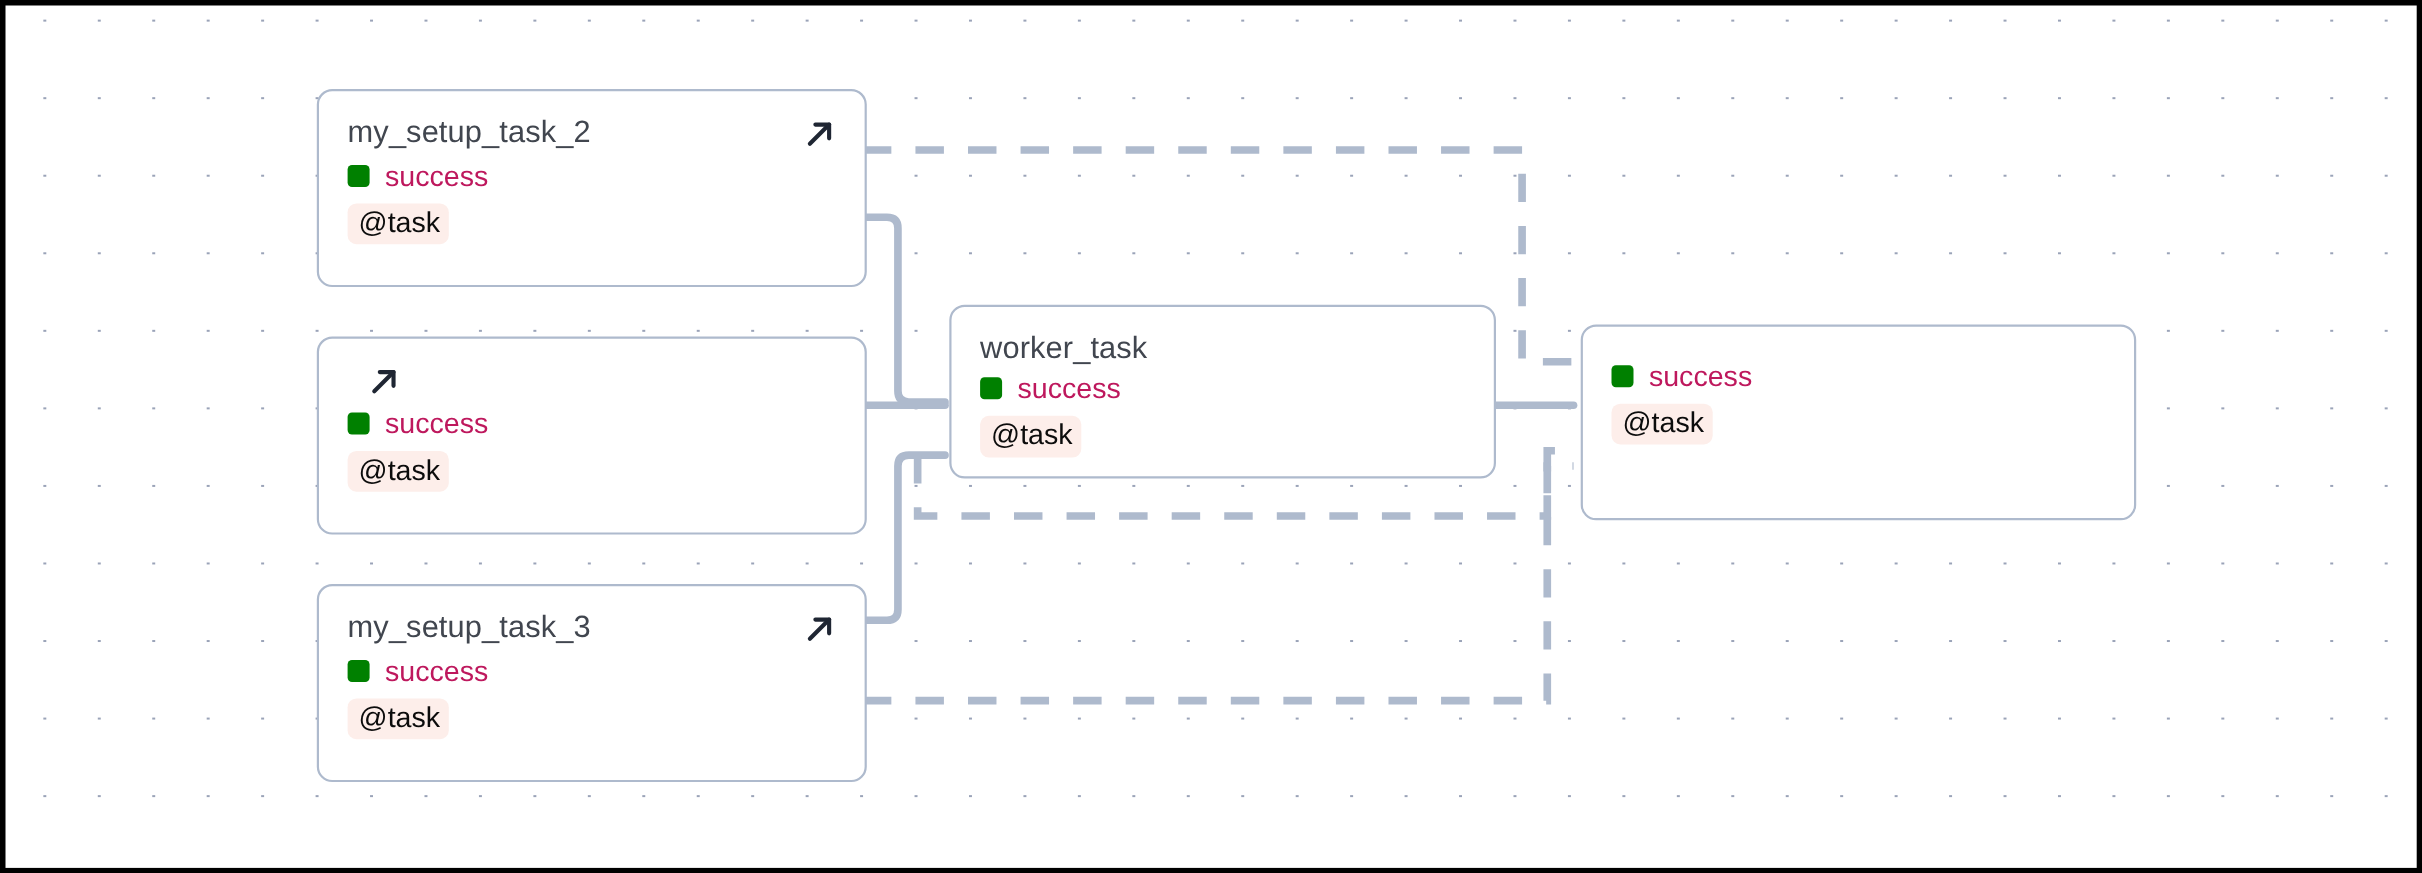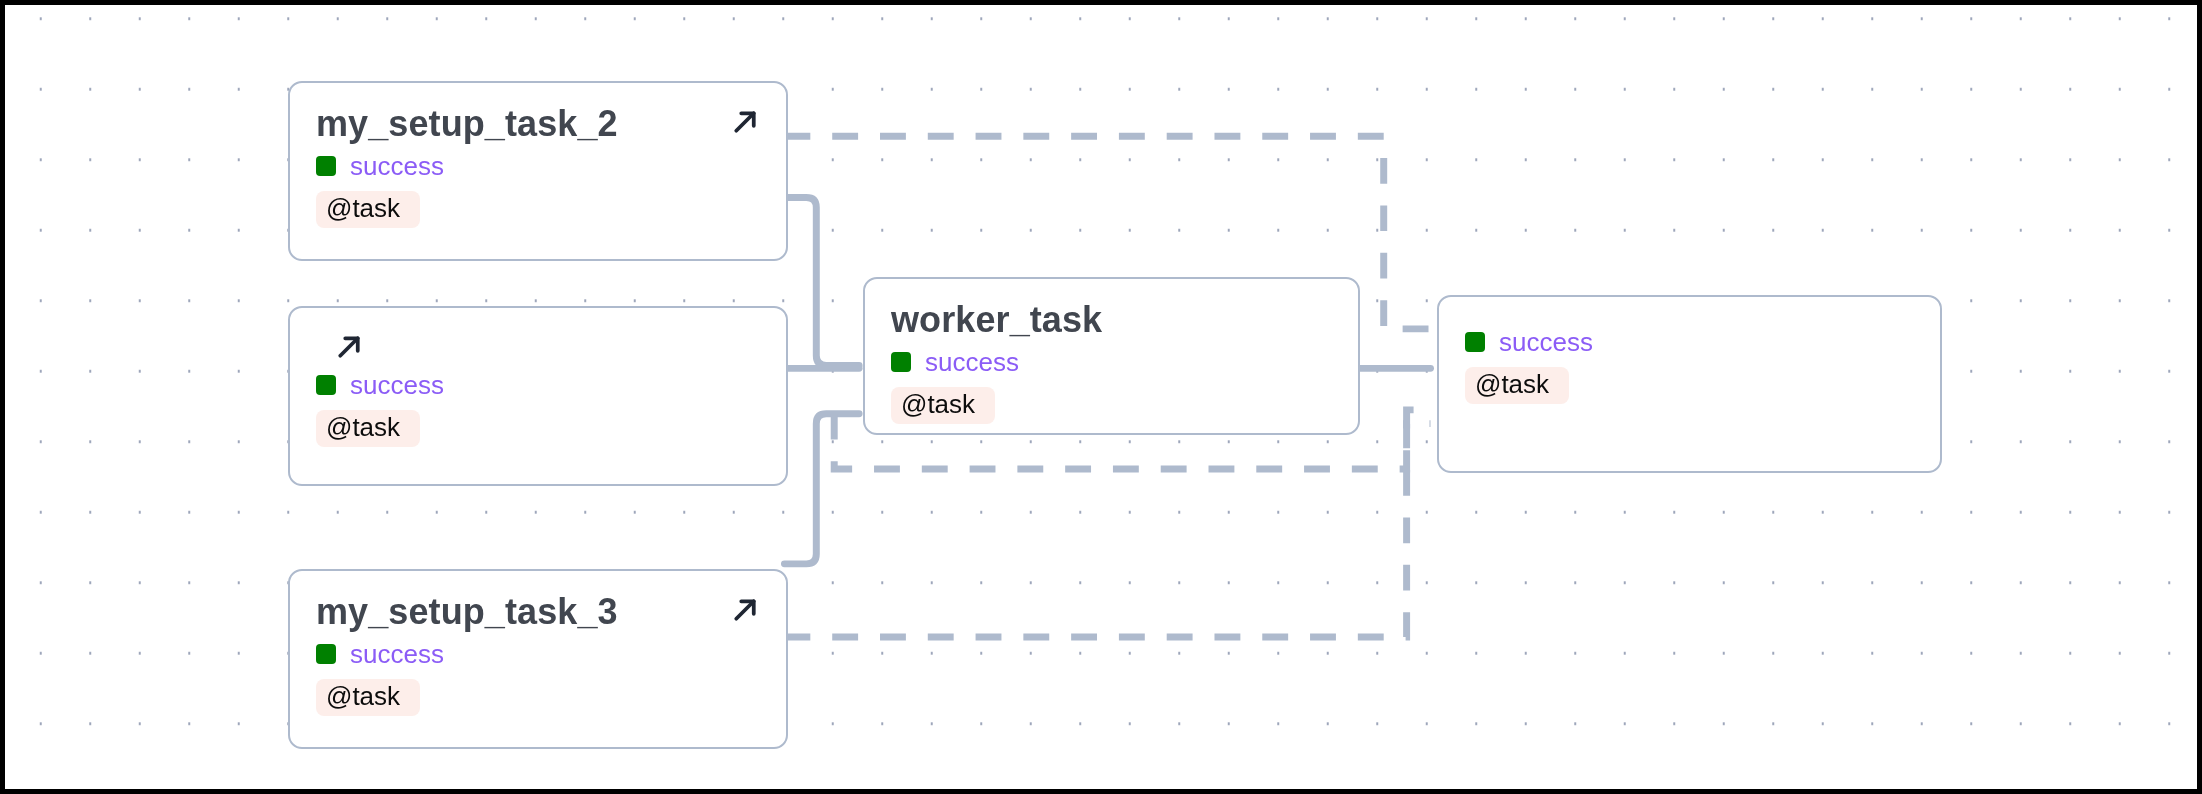--- a/index.html
+++ b/index.html
@@ -44,24 +44,24 @@
     z-index: 5;
   }
 
   .node-header {
     display: flex;
     align-items: flex-start;
     justify-content: space-between;
   }
 
   .node-title {
-    font-size: 36px;
+    font-size: 28px;
     line-height: 1.05;
     color: #41464f;
-    font-weight: 700;
+    font-weight: 400;
     letter-spacing: 0.1px;
     white-space: nowrap;
   }
 
   .node-arrow-icon {
     flex: 0 0 auto;
     width: 30px;
     height: 30px;
     margin-left: 18px;
     margin-top: 2px;
@@ -78,28 +78,28 @@
   .status-swatch {
     width: 20px;
     height: 20px;
     border-radius: 4px;
     flex: 0 0 auto;
   }
 
   .status-label {
     margin-left: 14px;
     font-size: 26px;
-    color: #8b5cf6;
+    color: #be185d;
     line-height: 1;
   }
 
   .node-badge {
     display: inline-block;
     margin-top: 12px;
-    padding: 3px 20px 5px 10px;
+    padding: 3px 8px 5px 10px;
     border-radius: 8px;
     background: #fdeeea;
     color: #0c0c0c;
     font-size: 26px;
     line-height: 1.12;
   }
 
   .badge-wrap { display: block; }
 </style>
 </head>
@@ -154,21 +154,21 @@
     </div>
     <div class="node-status">
       <span class="status-swatch" style="background:#008000;"></span>
       <span class="status-label">success</span>
     </div>
     <span class="badge-wrap">
       <span class="node-badge">@task</span>
     </span>
   </div>
 
-  <div class="node" style="left:283px; top:526px; width:500px; height:180px;margin-top:38px;">
+  <div class="node" style="left:283px; top:526px; width:500px; height:180px;">
     <div class="node-header">
       <div class="node-title">my_setup_task_3</div>
       <span class="node-arrow-icon">
         <svg viewBox="0 0 24 24" fill="none" stroke="currentColor" stroke-width="3" stroke-linecap="round" stroke-linejoin="round">
           <line x1="5" y1="19" x2="19" y2="5"></line>
           <polyline points="9,5 19,5 19,15"></polyline>
         </svg>
       </span>
     </div>
     <div class="node-status">

